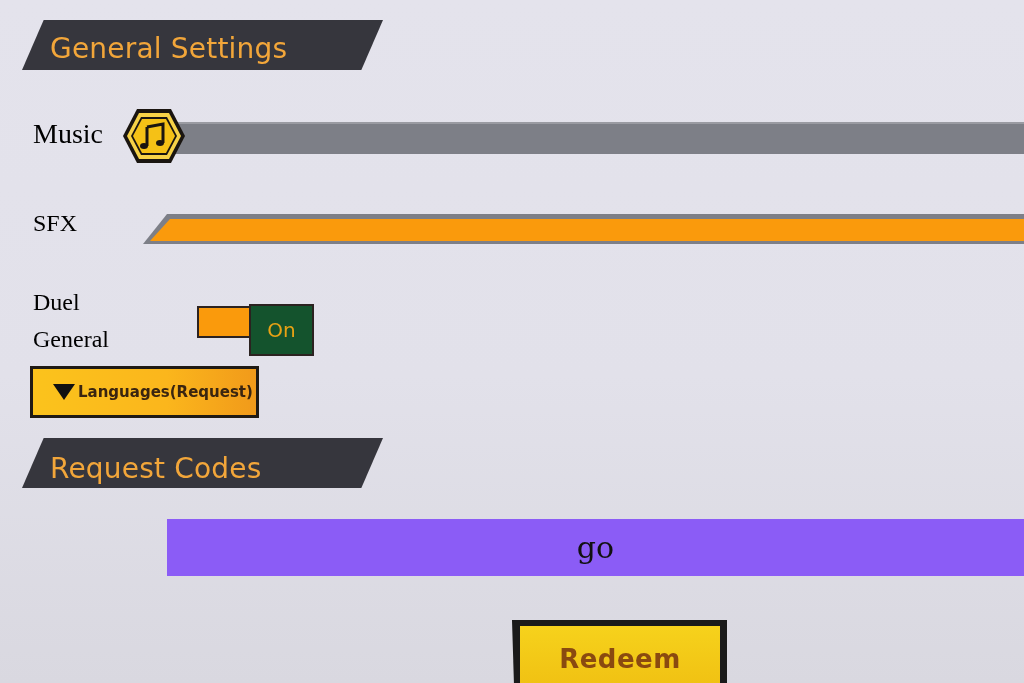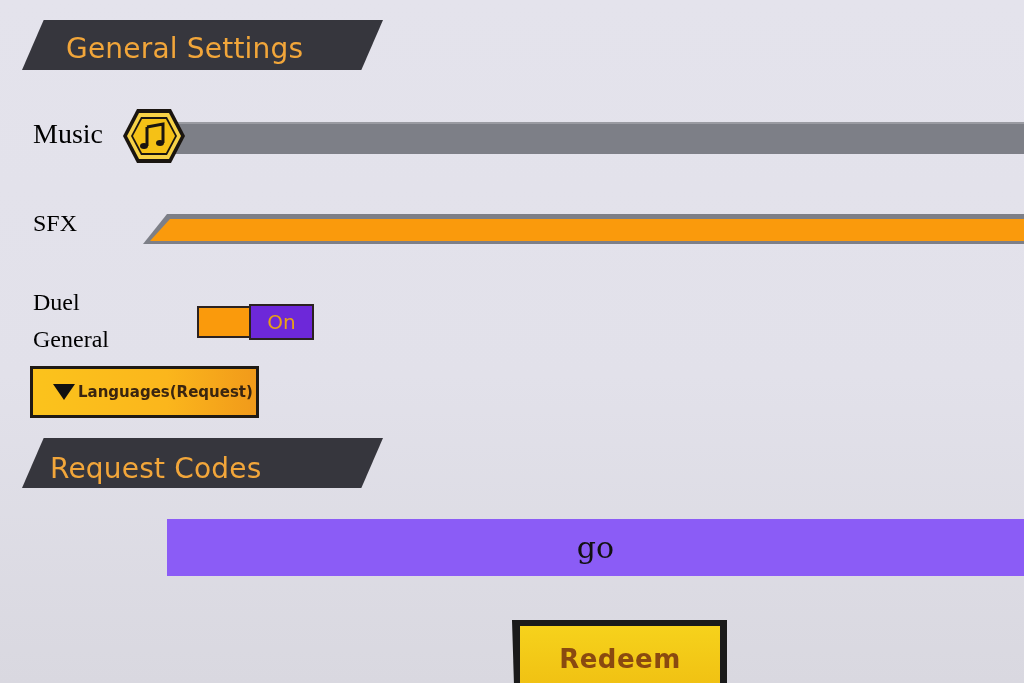--- a/index.html
+++ b/index.html
@@ -38,22 +38,22 @@
     clip-path: polygon(20px 0, 100% 0, 100% 100%, 0 100%);
   }
   .toggle {
     position:absolute; left:197px; top:304px; width:117px; height:36px;
   }
   .toggle-left {
     position:absolute; left:0; top:2px; width:56px; height:32px;
     background:#fa9a0c; border:2px solid #2b2220; box-sizing:border-box;
   }
   .toggle-right {
-    position:absolute; left:52px; top:0; width:65px; height:36px;
-    background:#6d28d9; border:2px solid #2b2220; box-sizing:border-box;
+    position:absolute; left:52px; top:0; width:65px; height:52px;
+    background:#14532d; border:2px solid #2b2220; box-sizing:border-box;
     display:flex; align-items:center; justify-content:center;
     color:#e8a215; font-size:20px; font-family:"DejaVu Sans", sans-serif;
   }
   .lang-btn {
     position:absolute; left:30px; top:366px; width:229px; height:52px;
     box-sizing:border-box; border:3px solid #1f1a14;
     background: linear-gradient(90deg, #fbc31c 0%, #fbb61c 60%, #f19a1a 100%);
     display:flex; align-items:center; padding-left:20px;
     font-family:"DejaVu Sans", sans-serif; font-weight:bold;
     color:#3a2510; font-size:15px;
@@ -78,21 +78,21 @@
     background: linear-gradient(180deg, #f6d21c 0%, #f0c012 100%);
     display:flex; justify-content:center; padding-top:18px; box-sizing:border-box;
     font-family:"DejaVu Sans", sans-serif; font-weight:bold; font-size:26px;
     color:#8a4a10; letter-spacing:0.5px;
   }
 </style>
 </head>
 <body>
 
 <div class="section-header" style="left:22px;top:20px;width:361px;"></div>
-<div class="section-title" style="left:50px;top:32px;margin-left:16px;">General Settings</div>
+<div class="section-title" style="left:50px;top:32px;">General Settings</div>
 
 <div class="label" style="left:33px;top:118px;font-size:28px;">Music</div>
 <div class="music-track"></div>
 <div class="music-thumb">
   <svg width="66" height="58" viewBox="0 0 66 58">
     <polygon points="16,2 50,2 64,29 50,56 16,56 2,29" fill="#1a1510"></polygon>
     <polygon points="18,6 48,6 60,29 48,52 18,52 6,29" fill="#f7d247"></polygon>
     <polygon points="20,10 46,10 56,29 46,48 20,48 10,29" fill="#1a1510"></polygon>
     <polygon points="21,12 45,12 54,29 45,46 21,46 12,29" fill="#f5c116"></polygon>
     <path d="M26 20 L42 17 L42 36" stroke="#1a1510" stroke-width="3" fill="none"></path>

